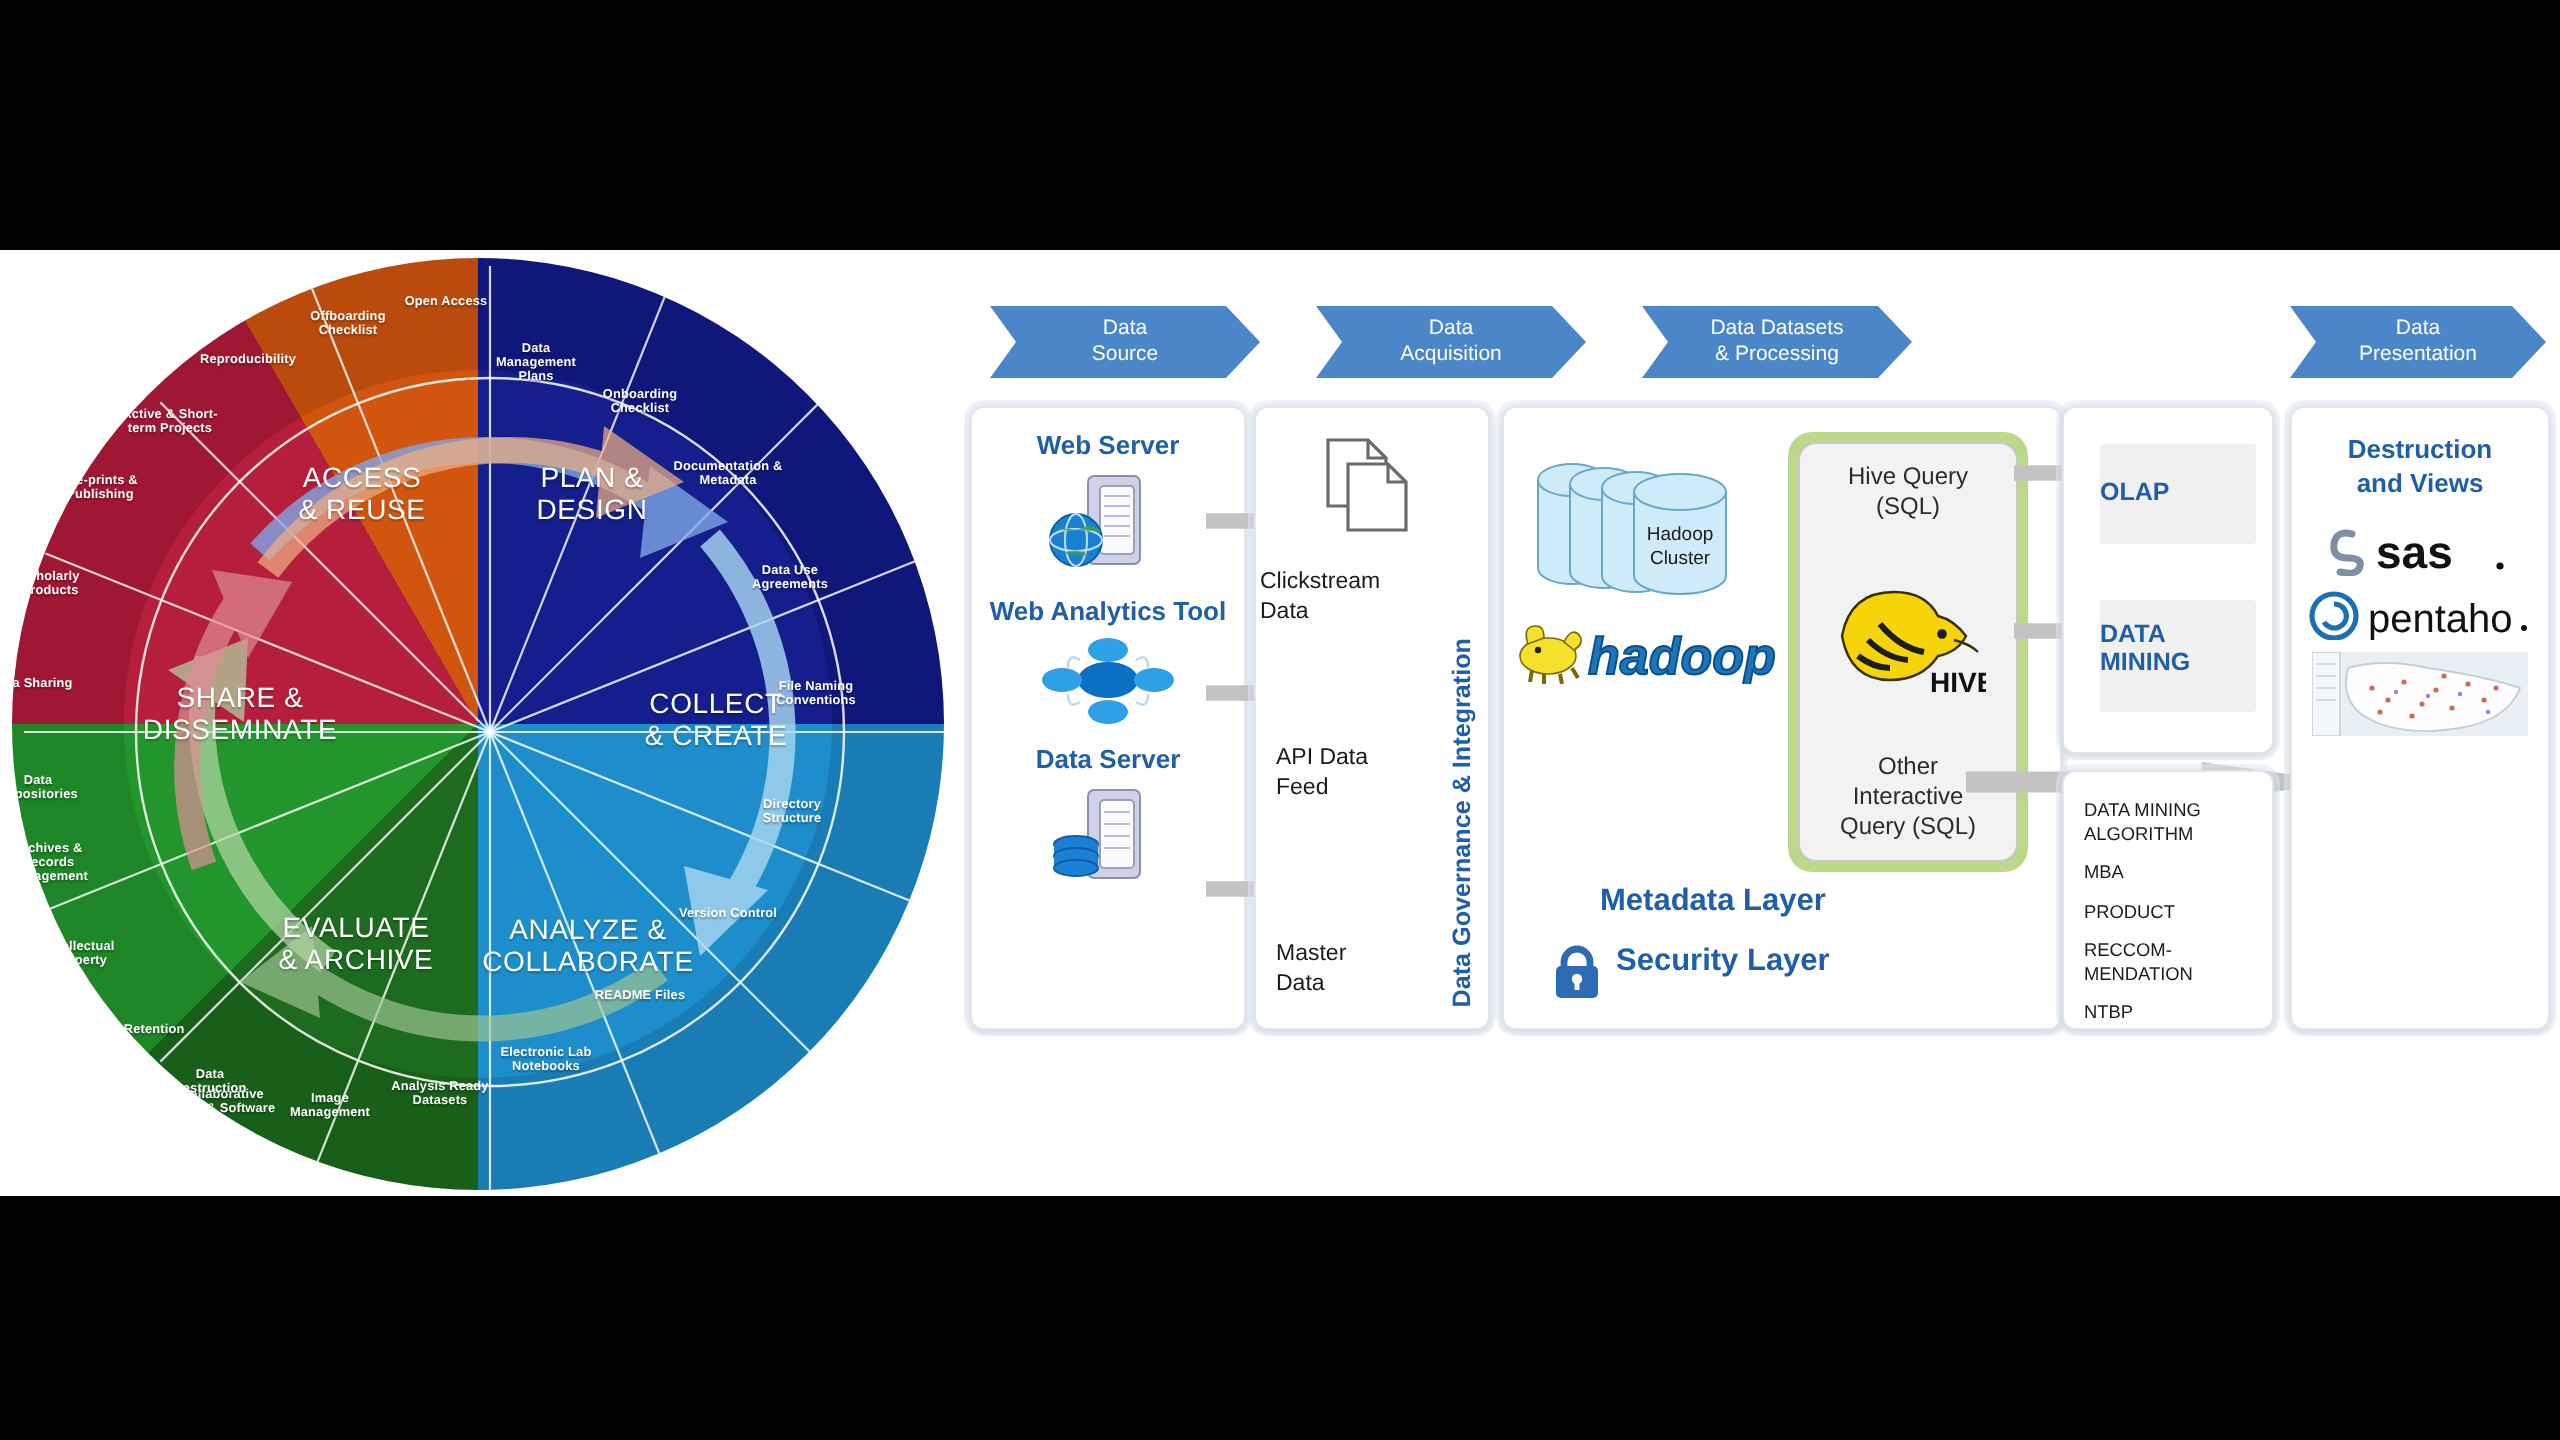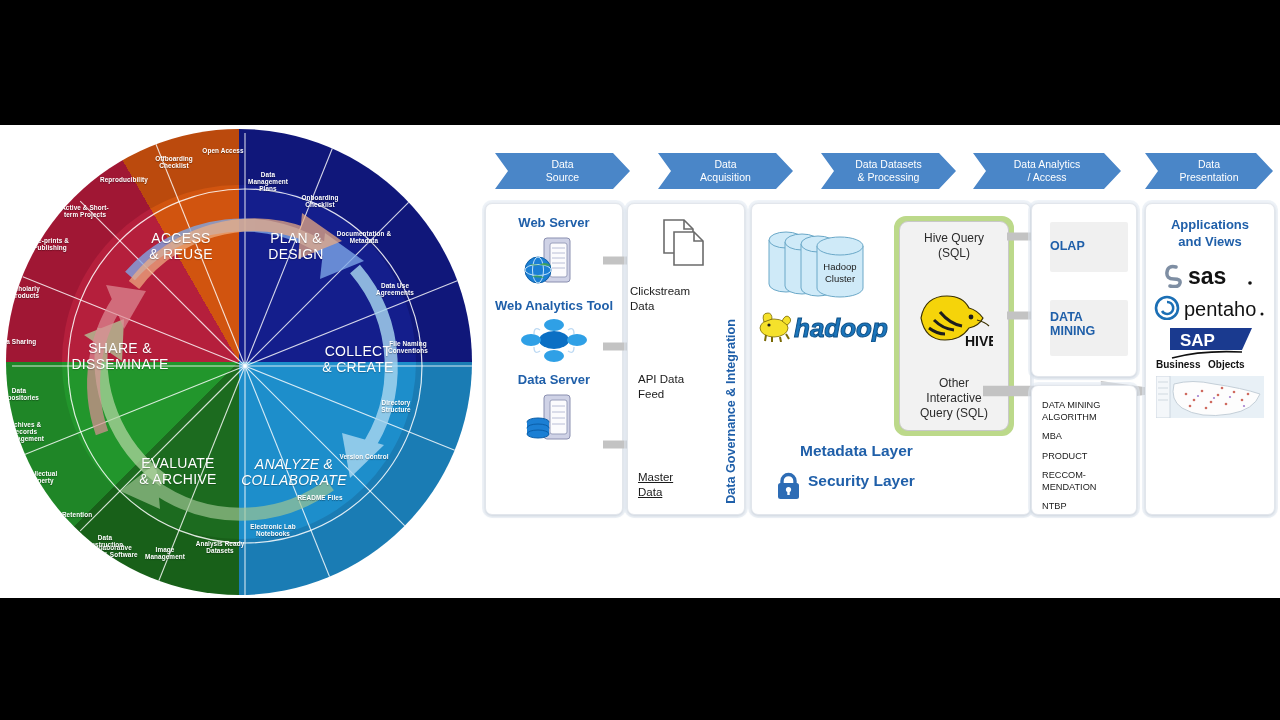--- a/index.html
+++ b/index.html
@@ -135,21 +135,21 @@
         </svg>
 
         <div class="wlabel wmain" style="left:290px;top:118px;">
           <div>PLAN &amp;</div>
             <div>DESIGN</div>
         </div>
         <div class="wlabel wmain" style="left:352px;top:231px;">
           <div>COLLECT</div>
             <div>&amp; CREATE</div>
         </div>
-        <div class="wlabel wmain" style="left:288px;top:344px;font-style:italic;">
+        <div class="wlabel wmain" style="left:288px;top:344px;">
           <div>ANALYZE &amp;</div>
             <div>COLLABORATE</div>
         </div>
         <div class="wlabel wmain" style="left:172px;top:343px;">
           <div>EVALUATE</div>
             <div>&amp; ARCHIVE</div>
         </div>
         <div class="wlabel wmain" style="left:114px;top:228px;">
           <div>SHARE &amp;</div>
             <div>DISSEMINATE</div>
@@ -203,26 +203,20 @@
       <div class="chev" style="left:175px;top:12px;width:135px;">
         <div>
             <div>Data</div>
             <div>Acquisition</div>
           </div>
       </div>
       <div class="chev" style="left:338px;top:12px;width:135px;">
         <div>
             <div>Data Datasets</div>
             <div>&amp; Processing</div>
-          </div>
-      </div>
-      <div class="chev" style="left:490px;top:12px;width:148px;">
-        <div>
-            <div>Data Analytics</div>
-            <div>/ Access</div>
           </div>
       </div>
       <div class="chev" style="left:662px;top:12px;width:128px;">
         <div>
             <div>Data</div>
             <div>Presentation</div>
           </div>
       </div>
 
       <div class="panel" style="left:2px;top:62px;width:136px;height:310px;">
@@ -297,21 +291,21 @@
           </svg>
         </div>
         <div class="plain" style="position:absolute;left:2px;top:80px;">
           <div>Clickstream</div>
             <div>Data</div>
         </div>
         <div class="plain" style="position:absolute;left:10px;top:168px;">
           <div>API Data</div>
             <div>Feed</div>
         </div>
-        <div class="plain" style="position:absolute;left:10px;top:266px;text-decoration:underline;">
+        <div class="plain" style="position:absolute;left:10px;top:266px;">
           <div>Master</div>
             <div>Data</div>
         </div>
         <div class="vgov" style="right:6px;bottom:10px;">Data Governance &amp; Integration</div>
       </div>
 
       <div class="panel" style="left:268px;top:62px;width:278px;height:310px;">
 
         <div style="position:absolute;left:5px;top:20px;width:130px;height:80px;">
           <svg viewBox="0 0 130 80" width="130" height="80">
@@ -401,46 +395,37 @@
           <div>DATA MINING<br>ALGORITHM</div>
           <div>MBA</div>
           <div>PRODUCT</div>
           <div>RECCOM-<br>MENDATION</div>
           <div>NTBP</div>
         </div>
       </div>
 
       <div class="panel" style="left:662px;top:62px;width:128px;height:310px;">
         <div class="ptitle" style="margin-top:12px;line-height:17px;">
-          <div>Applications</div>
+          <div>Destruction</div>
             <div>and Views</div>
         </div>
         <div class="appslist" style="top:58px;">
           <div class="logo">
             <svg viewBox="0 0 96 26" width="96" height="26">
               <path d="M14 5 q-8 -2 -9 5 q-1 7 7 7 q7 0 6 4 q-1 5 -10 3" fill="none" stroke="#7e8ea3" stroke-width="3.5" stroke-linecap="round"></path>
               <text x="26" y="22" font-family="Liberation Sans, sans-serif" font-weight="bold" font-size="23" fill="#111">sas</text>
               <circle cx="88" cy="21" r="1.8" fill="#111"></circle>
             </svg>
           </div>
           <div class="logo">
             <svg viewBox="0 0 112 26" width="112" height="26">
               <circle cx="13" cy="14" r="11" fill="none" stroke="#1b6fb5" stroke-width="2.6"></circle>
               <path d="M13 14 m0 -6 a6 6 0 1 1 -5 9" fill="none" stroke="#1b6fb5" stroke-width="2.6"></path>
               <text x="30" y="22" font-family="Liberation Sans, sans-serif" font-size="20" fill="#111">pentaho</text>
               <circle cx="108" cy="20" r="1.5" fill="#111"></circle>
-            </svg>
-          </div>
-          <div class="logo" style="height:44px;">
-            <svg viewBox="0 0 116 44" width="116" height="44">
-              <path d="M18 2 h82 l-10 22 h-72 z" fill="#1a3a8f"></path>
-              <text x="28" y="20" font-family="Liberation Sans, sans-serif" font-weight="bold" font-size="17" fill="#fff">SAP</text>
-              <path d="M20 32 q30 -8 70 -6" fill="none" stroke="#111" stroke-width="1.6"></path>
-              <text x="4" y="42" font-family="Liberation Sans, sans-serif" font-weight="bold" font-size="10" fill="#111">Business</text>
-              <text x="56" y="42" font-family="Liberation Sans, sans-serif" font-weight="bold" font-size="10" fill="#111">Objects</text>
             </svg>
           </div>
           <div class="logo" style="height:42px;">
             <svg viewBox="0 0 108 42" width="108" height="42">
               <rect x="0" y="0" width="108" height="42" fill="#e8f0f6"></rect>
               <rect x="0" y="0" width="14" height="42" fill="#f4f7fa" stroke="#ccd6e0"></rect>
               <g stroke="#b9c6d2" stroke-width=".6">
                   <line x1="2" y1="6" x2="12" y2="6"></line>
                   <line x1="2" y1="12" x2="12" y2="12"></line>
                   <line x1="2" y1="18" x2="12" y2="18"></line>

